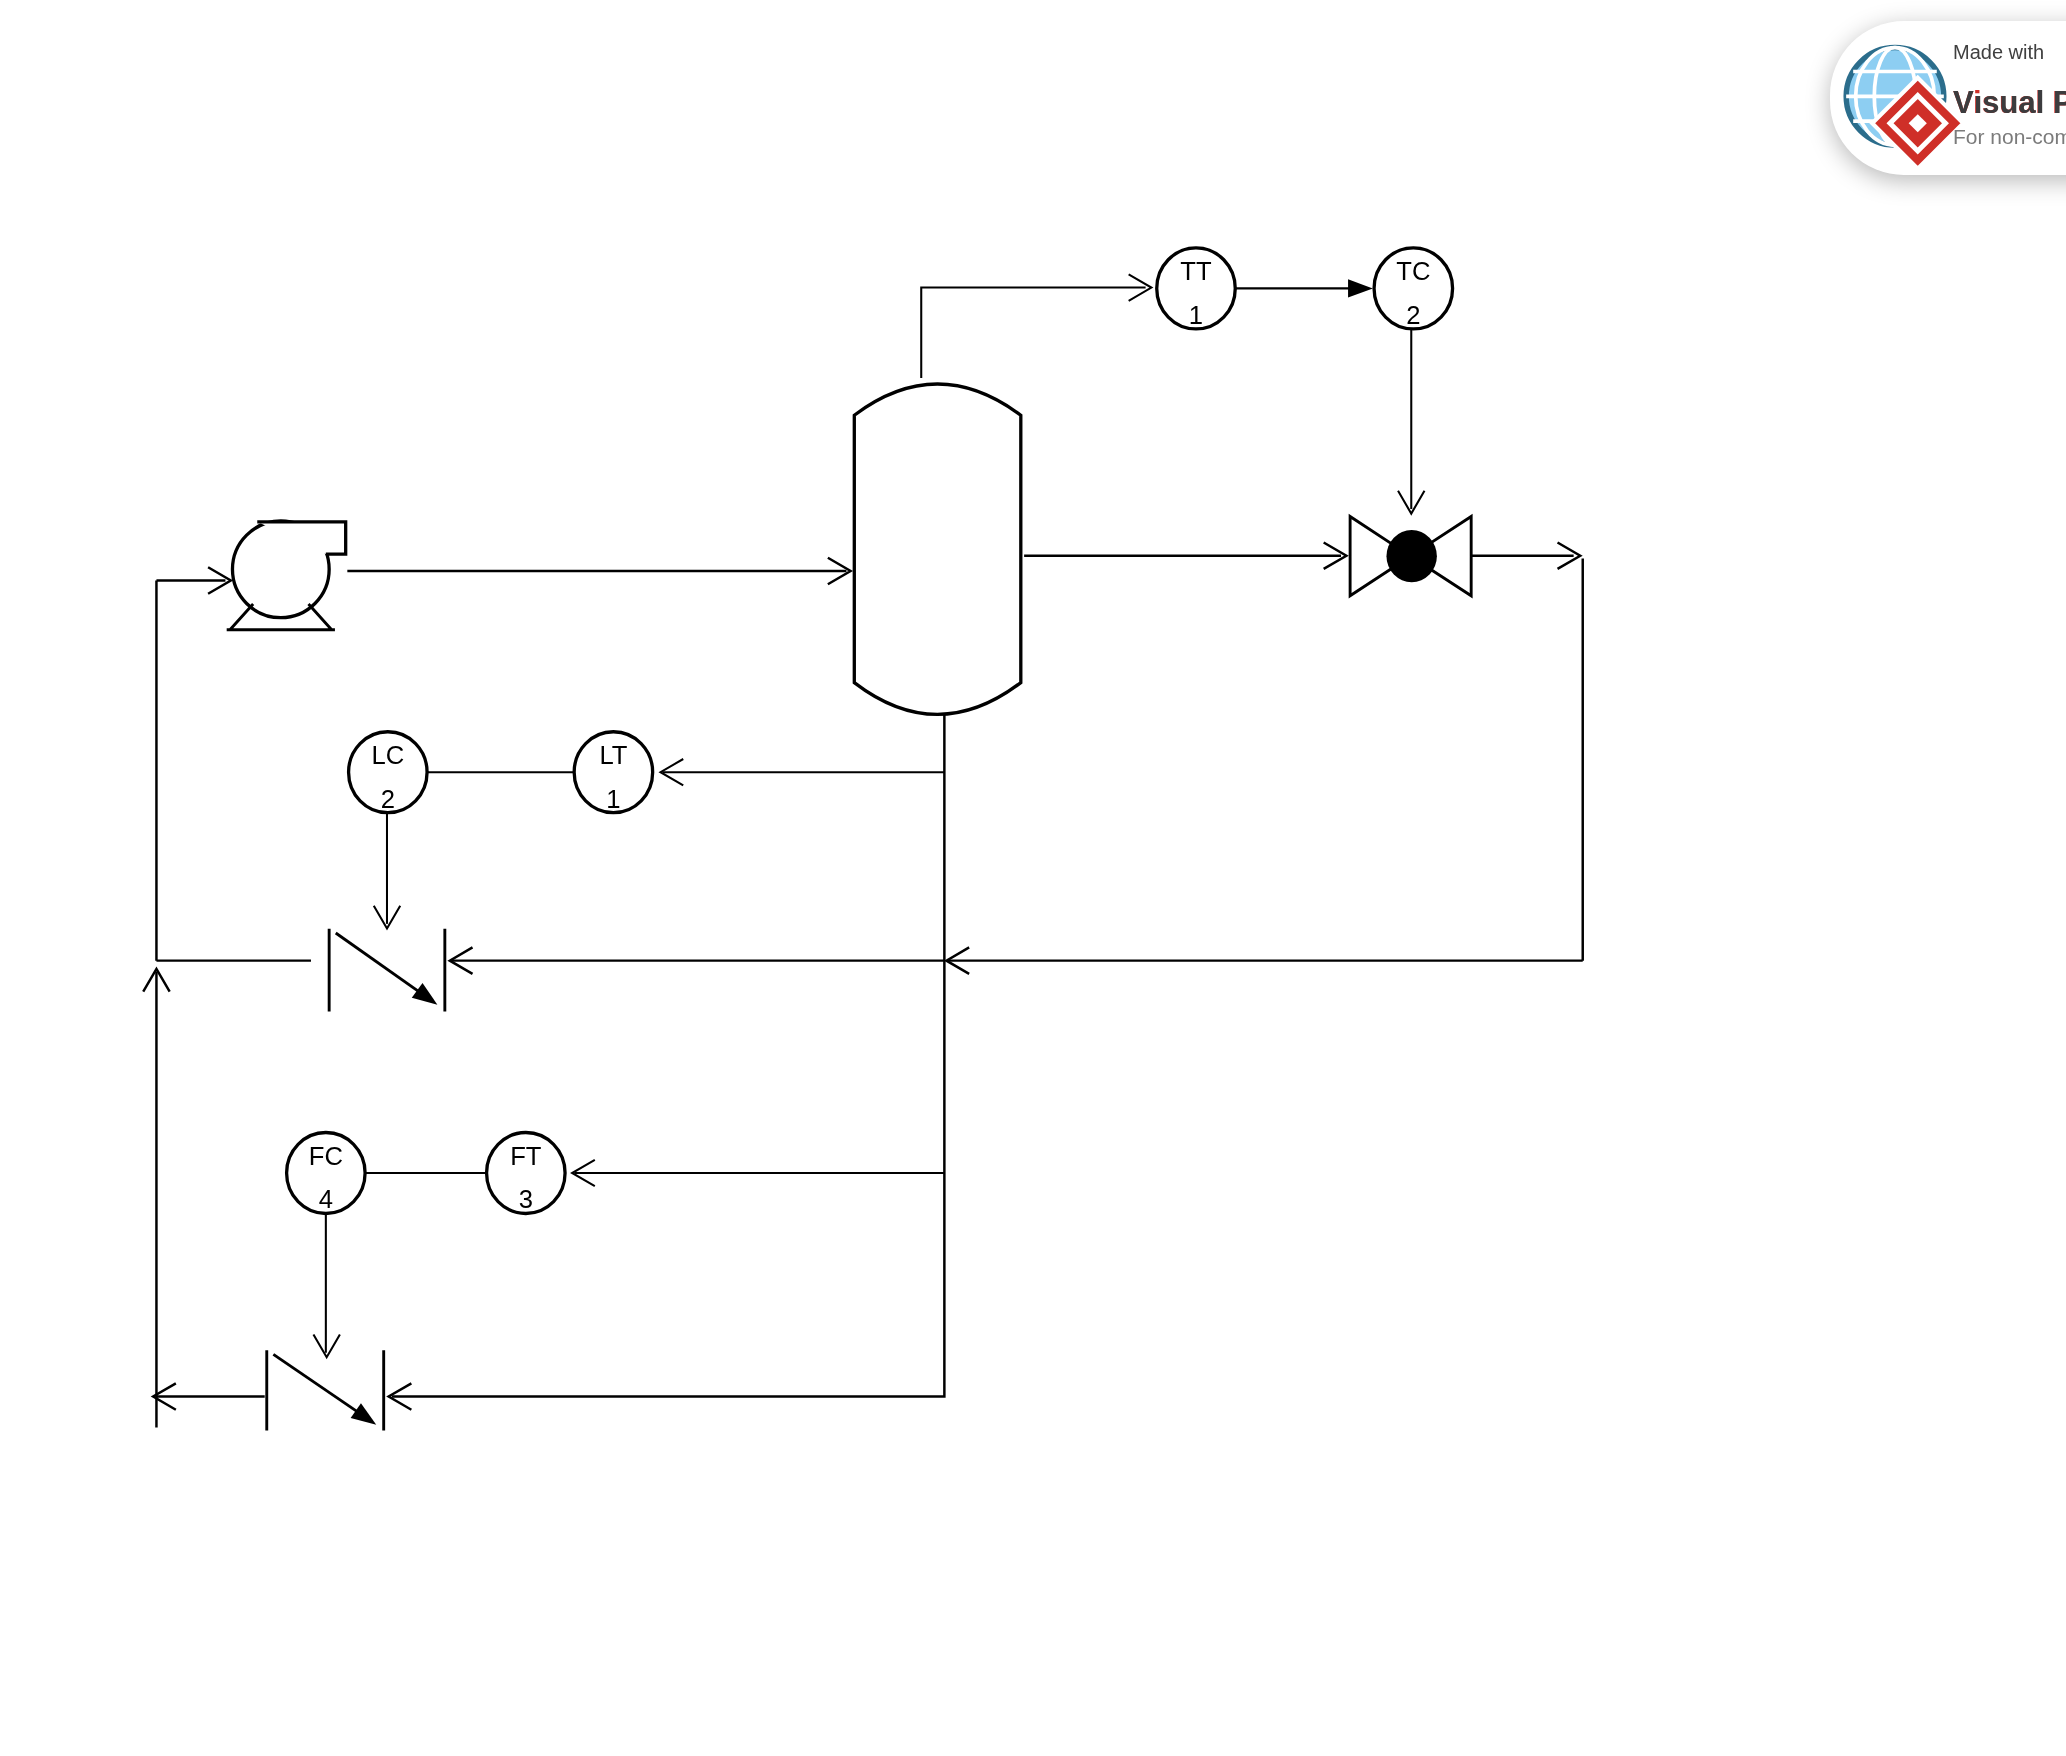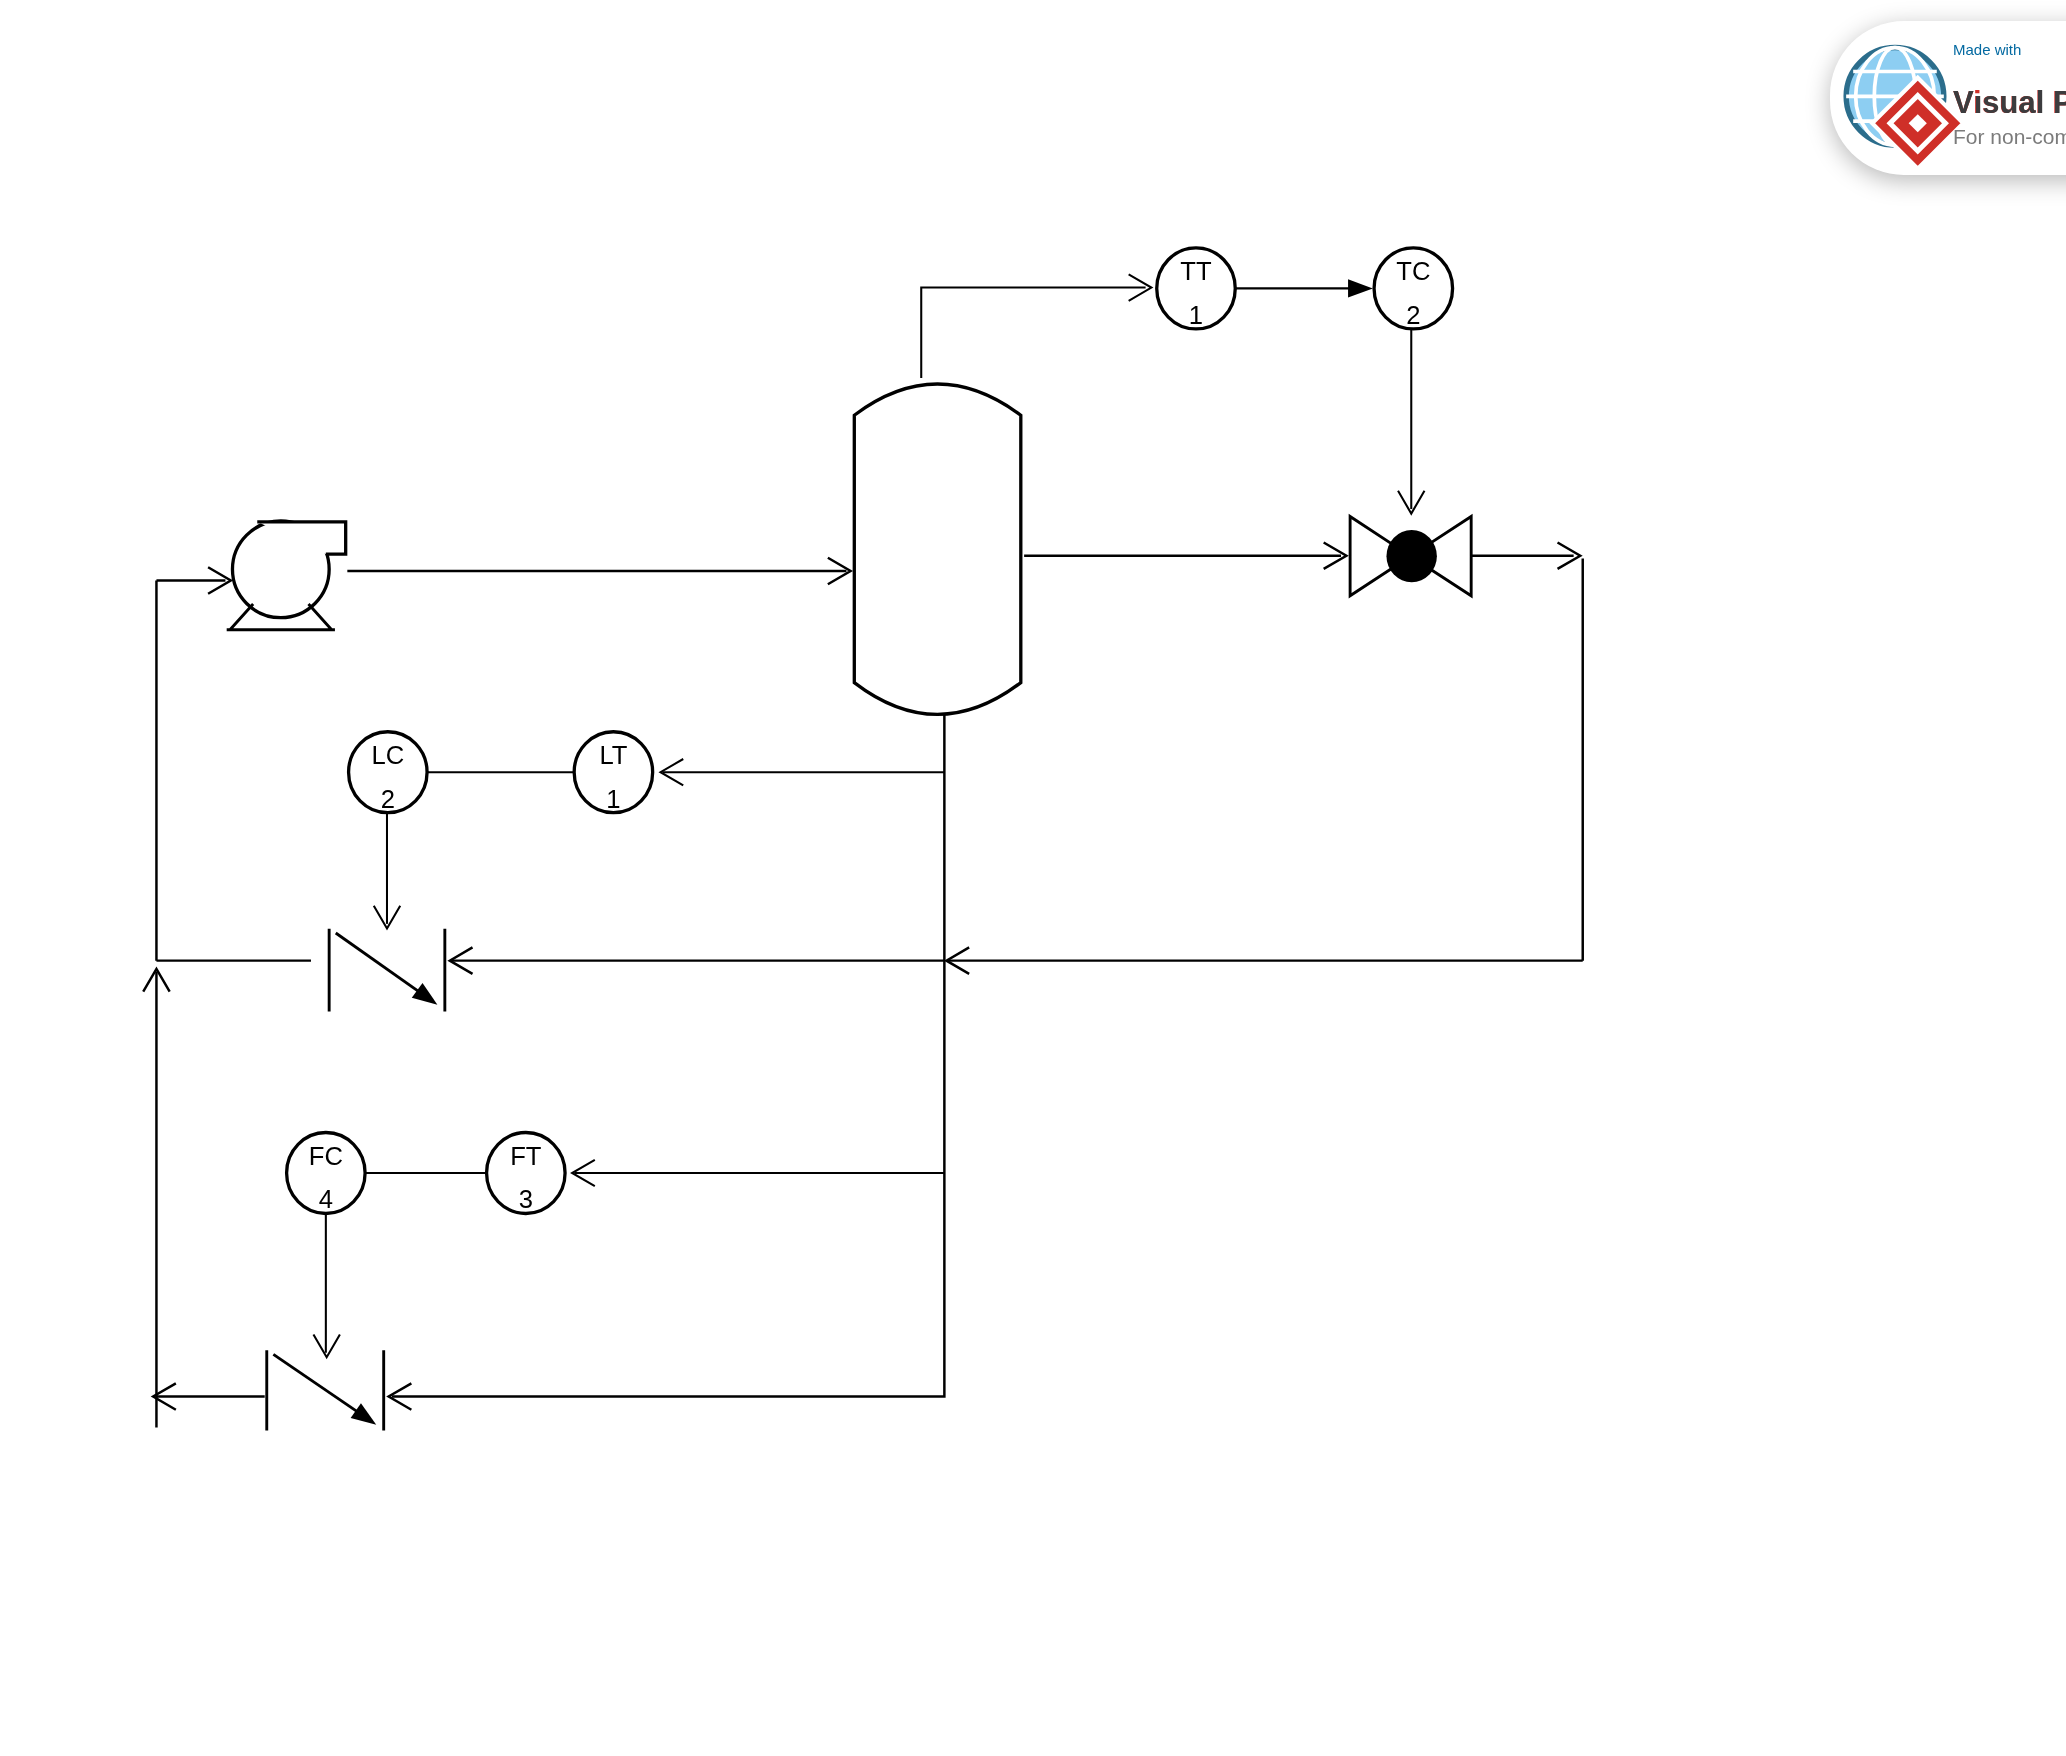--- a/index.html
+++ b/index.html
@@ -15,21 +15,21 @@
   .bar{stroke:#000;stroke-width:7;fill:none;}
   .solid{fill:#000;stroke:none;}
   .bubble{stroke:#000;stroke-width:8;fill:#ffffff;}
   .bubble-label{font-family:"Liberation Sans",sans-serif;font-size:62px;fill:#000;
                 text-anchor:middle;dominant-baseline:central;}
 
   
   .vp-badge{position:absolute;left:1830px;top:20.7px;width:441px;height:154px;background:#ffffff;
             border-radius:74px;box-shadow:0 5.8px 25px rgba(0,0,0,0.28);cursor:pointer;}
   .badge-icon{position:absolute;left:0;top:0;width:149px;height:154px;}
-  .made-with{position:absolute;left:123px;top:20px;font-size:15px;color:#0369a1;}
+  .made-with{position:absolute;left:123px;top:20px;font-size:20px;color:#404040;}
   .brand{position:absolute;left:123px;top:64px;font-size:31px;font-weight:bold;
          letter-spacing:0px;white-space:pre;color:#d03028;}
   .brand-top{color:#3c3c3e;}
   .license{position:absolute;left:123px;top:104px;font-size:21px;color:#7b7b7b;}
 </style>
 </head>
 <body>
 
 <div id="canvas">
 

